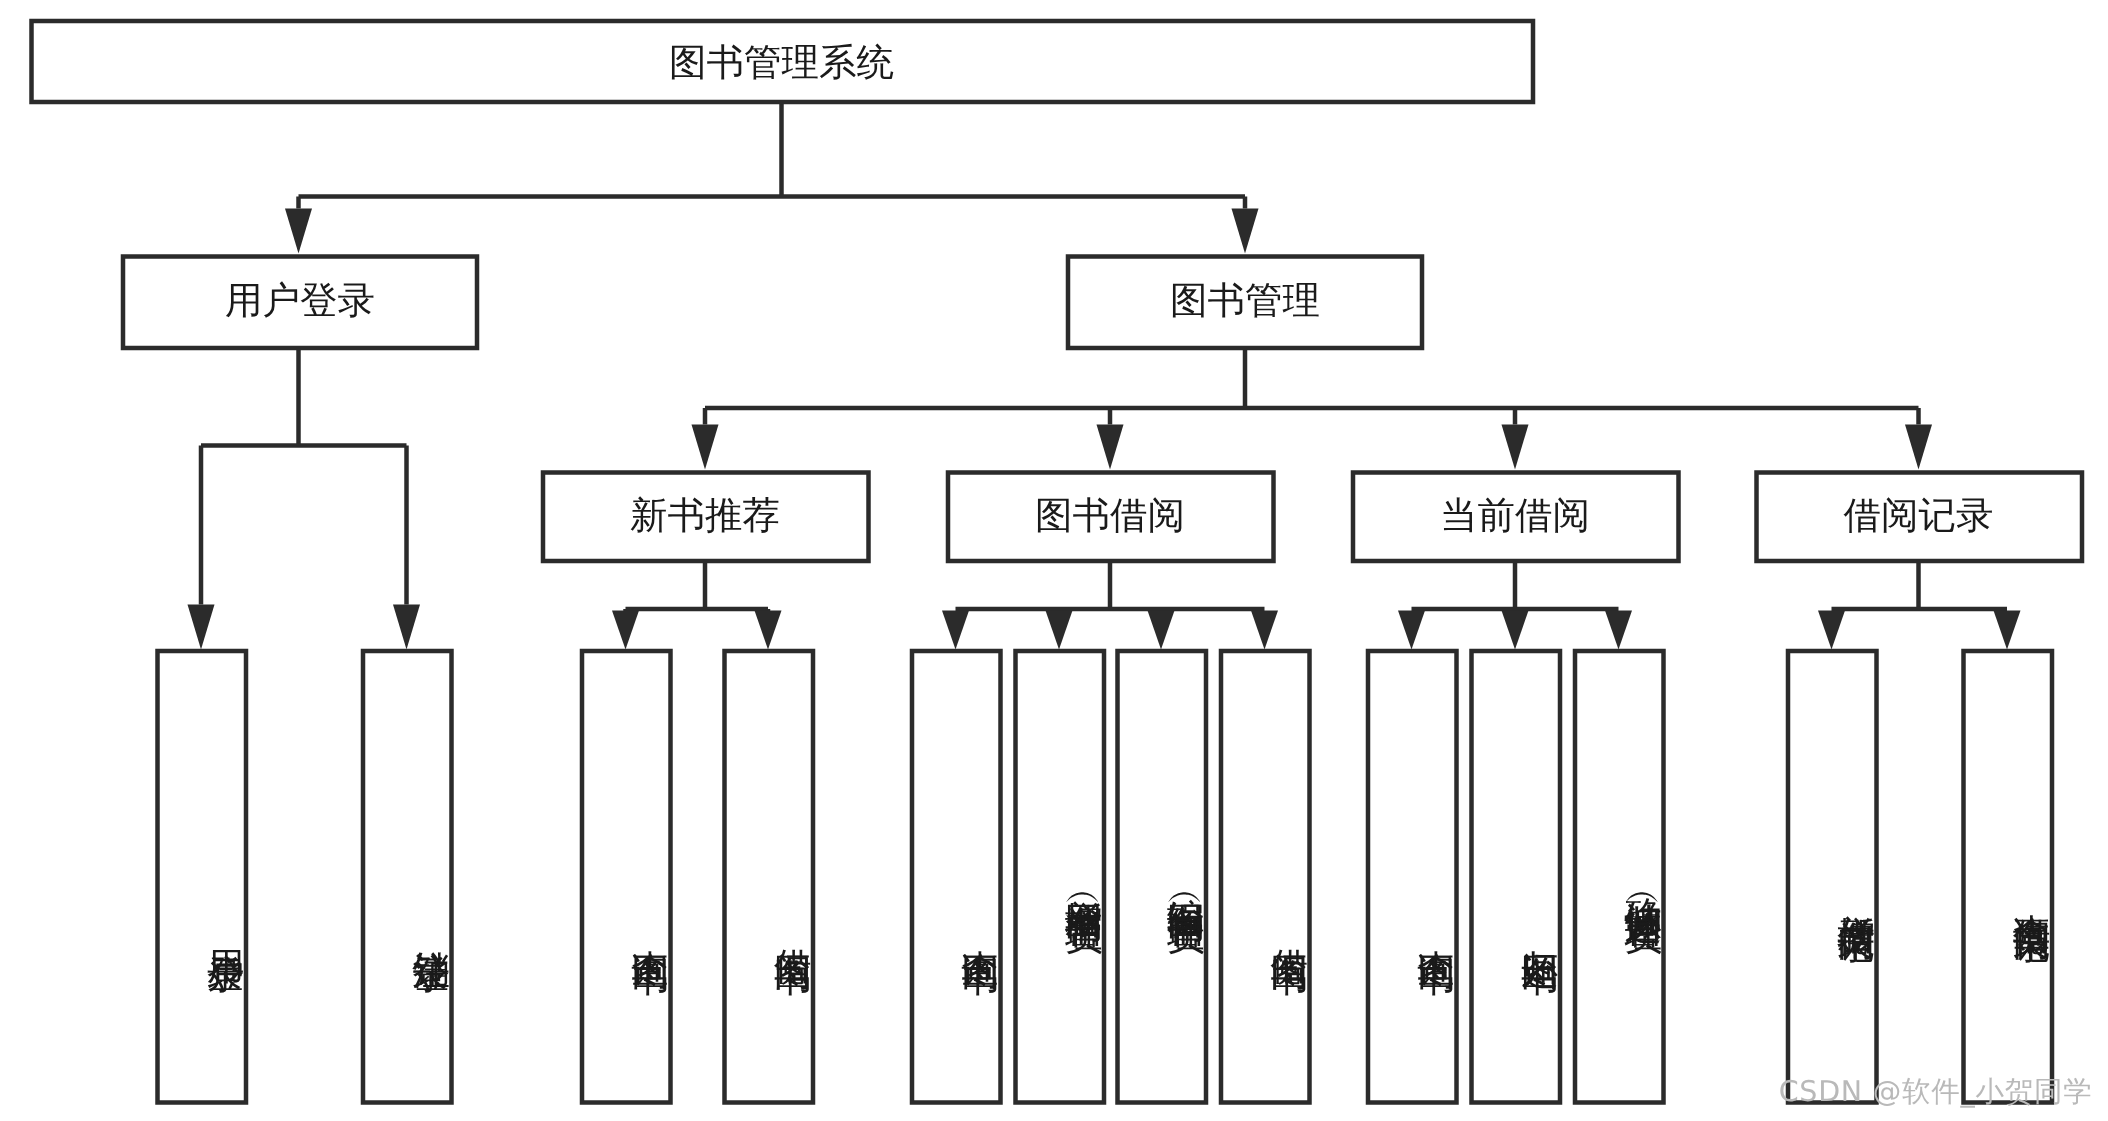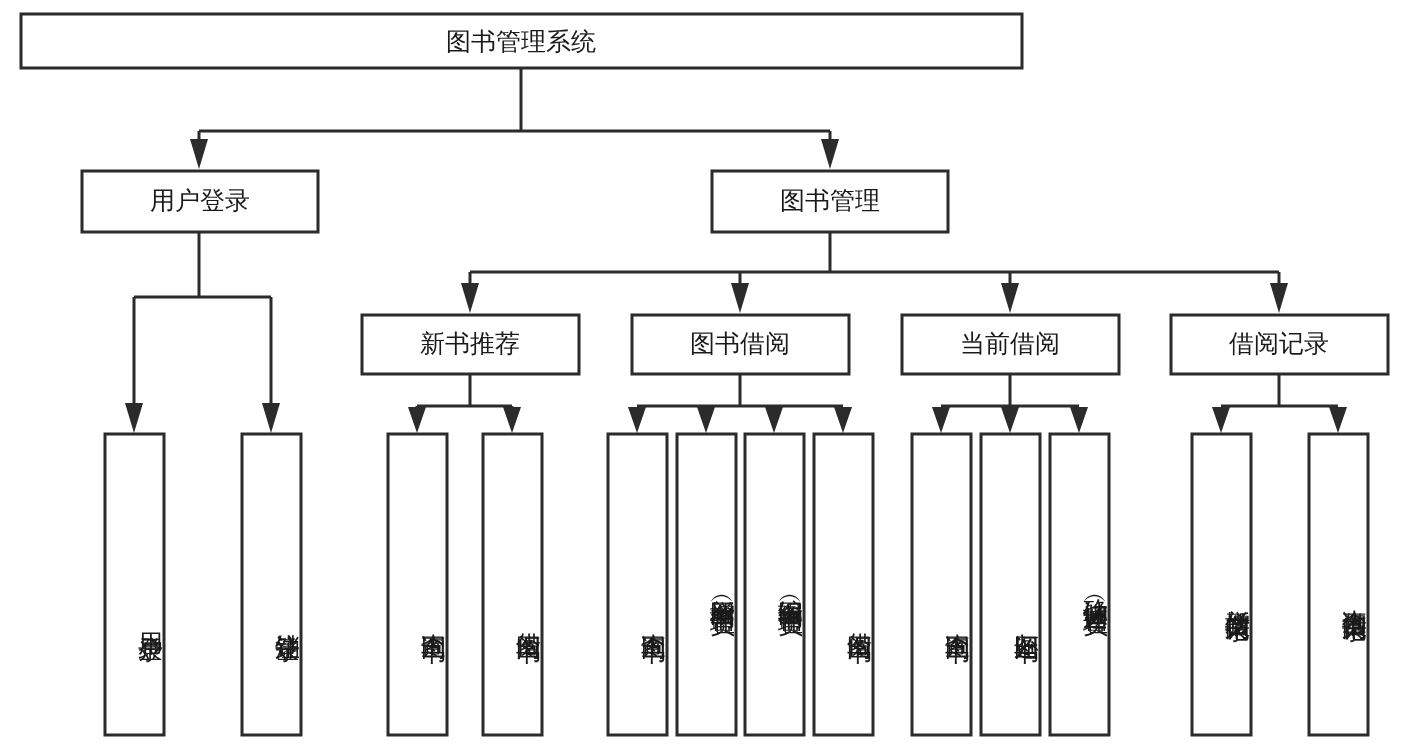--- a/index.html
+++ b/index.html
@@ -212,14 +212,15 @@
   <div class="node-label-v" style="left:912px; top:498px; width:59px; height:237px;">查询图书</div>
 
   <div class="node-label-v" style="left:981px; top:498px; width:59px; height:237px;">归还图书</div>
 
   <div class="node-label-v" style="left:1050px; top:441px; width:59px; height:294px;">确认归还（管理员）</div>
 
   <div class="node-label-v" style="left:1192px; top:455px; width:59px; height:280px;">新增借阅记录</div>
 
   <div class="node-label-v" style="left:1309px; top:455px; width:59px; height:280px;">查询借阅记录</div>
 
+  <div class="watermark">CSDN @软件_小贺同学</div>
 
 </div>
 
 </body></html>

